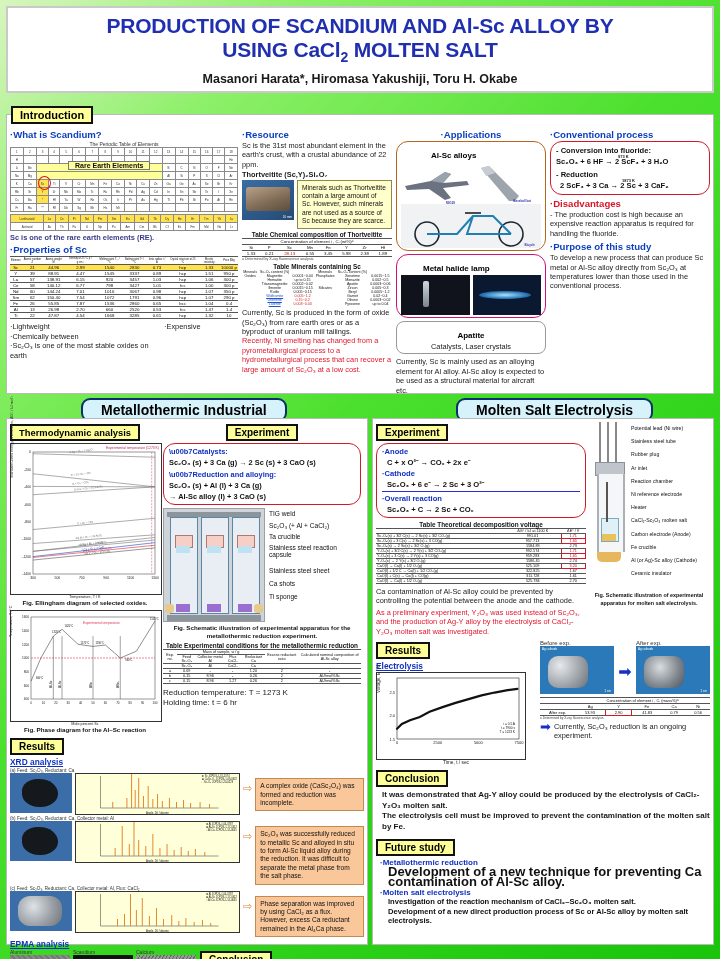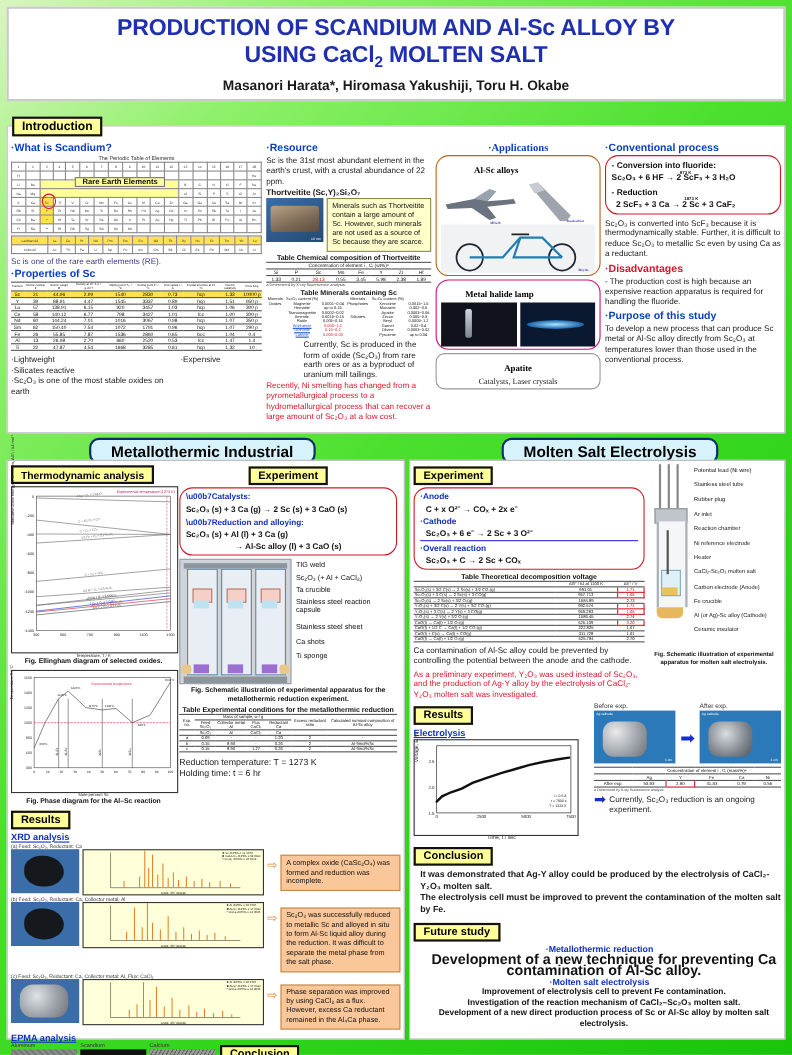--- a/index.html
+++ b/index.html
@@ -268,21 +268,21 @@
                   <td>Fm</td>
                   <td>Md</td>
                   <td>No</td>
                   <td>Lr</td>
                 </tr>
           </tbody>
             </table>
           <div style="position:absolute;left:58px;top:14px;background:#ffff99;border:1px solid #777;font-size:7px;font-weight:bold;padding:0 6px;color:#111;">Rare Earth Elements</div>
           <div style="position:absolute;left:28px;top:29px;width:11px;height:12px;border:1.2px solid #e01020;border-radius:50%;"></div>
         </div>
-        <div class="body" style="margin-top:2px;color:#3a3a8a;">Sc is one of the rare earth elements (RE).</div>
+        <div class="body" style="margin-top:2px;color:#3a3a8a;font-weight:bold;">Sc is one of the rare earth elements (RE).</div>
 
         <div class="bullet">·Properties of Sc</div>
         <table class="dt">
             <tbody id="propTable">
               <tr>
                 <td style="font-size: 2.6px;">Element</td>
                 <td style="font-size: 2.6px;">Atomic number Z</td>
                 <td style="font-size: 2.6px;">Atomic weight M</td>
                 <td style="font-size: 2.6px;">Density at 25 °C ρ / g·cm⁻³</td>
                 <td style="font-size: 2.6px;">Melting point Tₘ / °C</td>
@@ -399,21 +399,21 @@
                 <td>hcp</td>
                 <td>1.32</td>
                 <td>10</td>
               </tr>
             </tbody>
           </table>
 
         <div style="display:flex;margin-top:3px;">
           <div style="flex:1">
             <div class="body">·Lightweight</div>
-            <div class="body">·Silicates reactive</div>
+            <div class="body">·Chemically between</div>
             <div class="body">·Sc₂O₃ is one of the most stable oxides on earth</div>
           </div>
           <div style="width:74px">
             <div class="body">·Expensive</div>
           </div>
         </div>
       </div>
 
       <div style="width:150px;">
         <div class="bullet">·Resource</div>
@@ -525,25 +525,25 @@
               <tr>
                 <td style="border: none;"></td>
                 <td style="border: none; color: rgb(34, 85, 204); text-decoration: underline;">Laterite</td>
                 <td style="border: none; color: rgb(204, 34, 34);">0.003~0.03</td>
                 <td style="border: none;"></td>
                 <td style="border: none;">Pyroxene</td>
                 <td style="border: none;">up to 0.04</td>
               </tr>
             </tbody>
         </table>
-        <div class="body" style="margin-top:2px;margin-left:34px;">Currently, Sc is produced in the form of oxide (Sc₂O₃) from rare earth ores or as a byproduct of uranium mill tailings.</div>
+        <div class="body" style="margin-top:2px;">Currently, Sc is produced in the form of oxide (Sc₂O₃) from rare earth ores or as a byproduct of uranium mill tailings.</div>
         <div class="body red">Recently, Ni smelting has changed from a pyrometallurgical process to a hydrometallurgical process that can recover a large amount of Sc₂O₃ at a low cost.</div>
       </div>
 
-      <div style="width:150px;font-family:Liberation Serif, serif;">
+      <div style="width:150px;">
         <div class="bullet" style="text-align:center">·Applications</div>
         <div class="roundbox brown" style="padding:2px 4px;">
           <div style="text-align:center;font-weight:bold;font-size:8px;margin-top:-8px;background:#fff;display:inline-block;padding:0 4px;position:relative;left:26px;">Al-Sc alloys</div>
           <div style="display:flex;gap:2px;align-items:flex-end;height:42px;">
             <div style="width:72px;height:40px;position:relative;">
               <svg viewBox="0 0 72 40" width="72" height="40">
                   <polygon points="4,22 30,17 44,8 50,10 42,19 66,17 68,21 42,24 50,34 44,36 28,25 6,26" fill="#6b7280"></polygon>
                   <polygon points="30,17 44,8 50,10 42,19" fill="#9aa3ad"></polygon>
                 </svg>
               <div style="position:absolute;right:18px;bottom:-1px;font-size:3px;color:#3a3ab0;font-weight:bold;">MIG29</div>
@@ -576,37 +576,37 @@
             <div class="photo dark" style="flex:1;height:40px;position:relative;background:#0a1830;">
               <div style="position:absolute;left:6px;top:16px;width:52px;height:8px;background:radial-gradient(ellipse,#a9e4ff,#1763a8 70%,transparent);border-radius:50%;"></div>
             </div>
           </div>
         </div>
 
         <div class="roundbox grey" style="margin-top:3px;padding:2px 4px;text-align:center;">
           <div style="font-weight:bold;font-size:8px;margin-top:-8px;background:#fff;display:inline-block;padding:0 4px;">Apatite</div>
           <div class="body">Catalysts,   Laser crystals</div>
         </div>
+        <div class="body" style="margin-top:3px;">Currently, Sc is mainly used as an alloying element for Al alloy. Al-Sc alloy is expected to be used as a structural material for aircraft etc.</div>
       </div>
 
       <div style="width:160px;">
         <div class="bullet">·Conventional process</div>
         <div class="roundbox" style="padding:3px 5px;">
           <div class="eq" style="font-size:7.6px;">-&nbsp;<span>Conversion into fluoride:</span></div>
           <div class="eq" style="font-size:7.6px;position:relative;">
             <span>Sc₂O₃ + 6 HF → 2 ScF₃ + 3 H₂O</span>
             <span style="position:absolute;left:62px;top:-5px;font-size:4px;">973 K</span>
           </div>
           <div class="eq" style="font-size:7.6px;margin-top:2px;">-&nbsp;<span>Reduction</span></div>
           <div class="eq" style="font-size:7.6px;position:relative;padding-left:4px;">
             <span>2 ScF₃ + 3 Ca → 2 Sc + 3 CaF₂</span>
             <span style="position:absolute;left:66px;top:-5px;font-size:4px;">1873 K</span>
           </div>
         </div>
-        <div class="body" style="margin-top:3px;">Sc₂O₃ is converted into ScF₃ because it is thermodynamically stable. Further, it is difficult to reduce Sc₂O₃ to metallic Sc even by using Ca as a reductant.</div>
         <div class="bullet red" style="margin-top:3px;">·Disadvantages</div>
         <div class="body">- The production cost is high because an expensive reaction apparatus is required for handling the fluoride.</div>
         <div class="bullet" style="margin-top:3px;">·Purpose of this study</div>
         <div class="body">To develop a new process that can produce Sc metal or Al-Sc alloy directly from Sc₂O₃ at temperatures lower than those used in the conventional process.</div>
       </div>
     </div>
   </div>
 
   <div style="position:absolute;left:0;top:392px;width:708px;text-align:left;">
     <div class="bighdr" style="position:absolute;left:75px;top:0;">Metallothermic Industrial</div>
@@ -715,21 +715,21 @@
         <div class="cap">Fig.  Phase diagram for the Al–Sc reaction</div>
       </div>
 
       <div style="width:198px;">
         <div style="text-align:center"><div class="sechdr" style="font-size:10px;">Experiment</div></div>
         <div class="roundbox" style="margin-top:2px;padding:2px 5px;">
           <div class="eq" style="font-size:7.4px;color:#1030c0;">\u00b7<span>Catalysts:</span></div>
           <div class="eq" style="font-size:7.4px;">Sc₂O₃ (s) + 3 Ca (g) → 2 Sc (s) + 3 CaO (s)</div>
           <div class="eq" style="font-size:7.4px;color:#1030c0;margin-top:1px;">\u00b7<span>Reduction and alloying:</span></div>
           <div class="eq" style="font-size:7.4px;">Sc₂O₃ (s) + Al (l) + 3 Ca (g)</div>
-          <div class="eq" style="font-size:7.4px;text-align:center;">→ Al-Sc alloy (l) + 3 CaO (s)</div>
+          <div class="eq" style="font-size:7.4px;text-align:left;">→ Al-Sc alloy (l) + 3 CaO (s)</div>
         </div>
 
         <div style="display:flex;margin-top:3px;">
           <div style="width:100px;height:112px;background:#cfd4d9;position:relative;border:1px solid #9aa0a6;">
             <div style="position:absolute;left:3px;top:3px;right:3px;height:5px;background:#8c949c;"></div>
             <div style="position:absolute;left:3px;bottom:0;right:3px;height:6px;background:#8c949c;"></div>
             <div style="position:absolute;left:6px;top:8px;width:26px;bottom:7px;background:#e8eef3;border:1px solid #5a86a8;"></div>
             <div style="position:absolute;left:37px;top:8px;width:26px;bottom:7px;background:#e8eef3;border:1px solid #5a86a8;"></div>
             <div style="position:absolute;left:68px;top:8px;width:26px;bottom:7px;background:#e8eef3;border:1px solid #5a86a8;"></div>
             <div style="position:absolute;left:11px;top:26px;width:16px;height:11px;background:#f6cfc6;border:1px solid #b07a6e;"></div>
@@ -1146,23 +1146,22 @@
     </div>
 
     <div style="margin-top:3px;">
       <div class="sechdr" style="font-size:10px;">Conclusion</div>
       <div class="body" style="font-size:8px;font-weight:bold;line-height:10.5px;margin-top:3px;white-space:pre-line;padding-left:6px;">It was demonstrated that Ag-Y alloy could be produced by the electrolysis of CaCl₂-Y₂O₃ molten salt.
 The electrolysis cell must be improved to prevent the contamination of the molten salt by Fe.</div>
     </div>
 
     <div style="margin-top:5px;">
       <div class="sechdr" style="font-size:10px;">Future study</div>
-      <div id="futureBody" style="margin-top:1px;padding-left:4px;text-align:center;">
+      <div id="futureBody" style="margin-top:1px;padding-left:4px;">
           <div style="color: rgb(16, 48, 192); font-weight: bold; font-size: 8px; margin-top: 2px;">·Metallothermic reduction</div>
           <div style="font-size: 13px; line-height: 9.6px; padding-left: 8px; font-weight: bold; color: rgb(17, 17, 17);">Development of a new technique for preventing Ca contamination of Al-Sc alloy.</div>
           <div style="color: rgb(16, 48, 192); font-weight: bold; font-size: 8px; margin-top: 2px;">·Molten salt electrolysis</div>
-          <div style="font-size: 7.6px; line-height: 9.6px; padding-left: 8px; font-weight: bold; color: rgb(17, 17, 17);">Improvement of electrolysis cell to prevent Fe contamination.</div>
           <div style="font-size: 7.6px; line-height: 9.6px; padding-left: 8px; font-weight: bold; color: rgb(17, 17, 17);">Investigation of the reaction mechanism of CaCl₂–Sc₂O₃ molten salt.</div>
           <div style="font-size: 7.6px; line-height: 9.6px; padding-left: 8px; font-weight: bold; color: rgb(17, 17, 17);">Development of a new direct production process of Sc or Al-Sc alloy by molten salt electrolysis.</div>
         </div>
     </div>
   </div>
 </div>
 
 </body></html>

